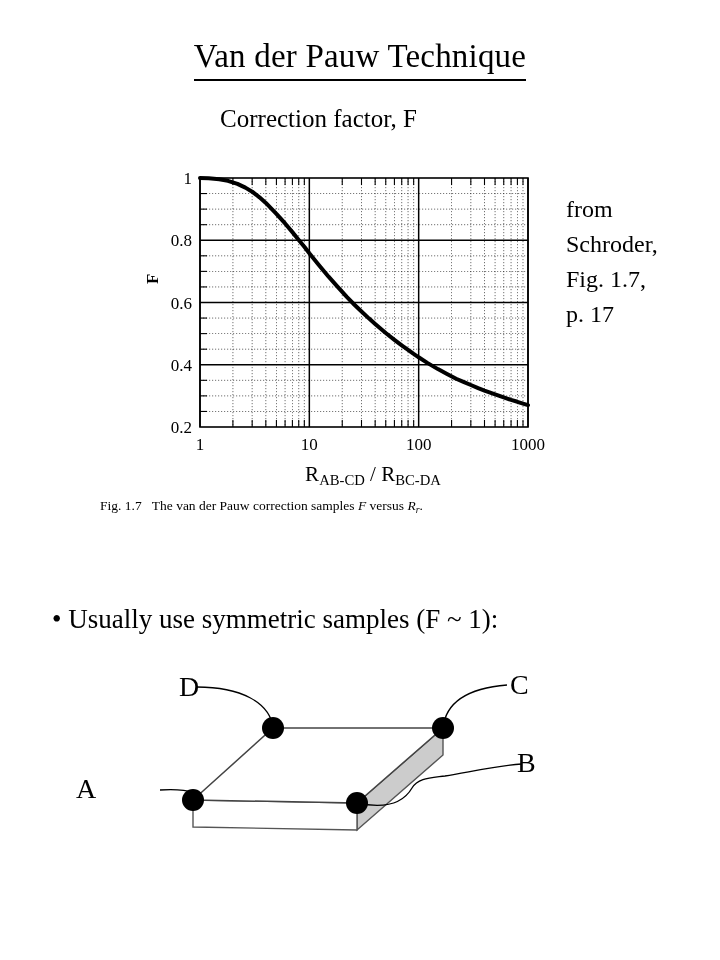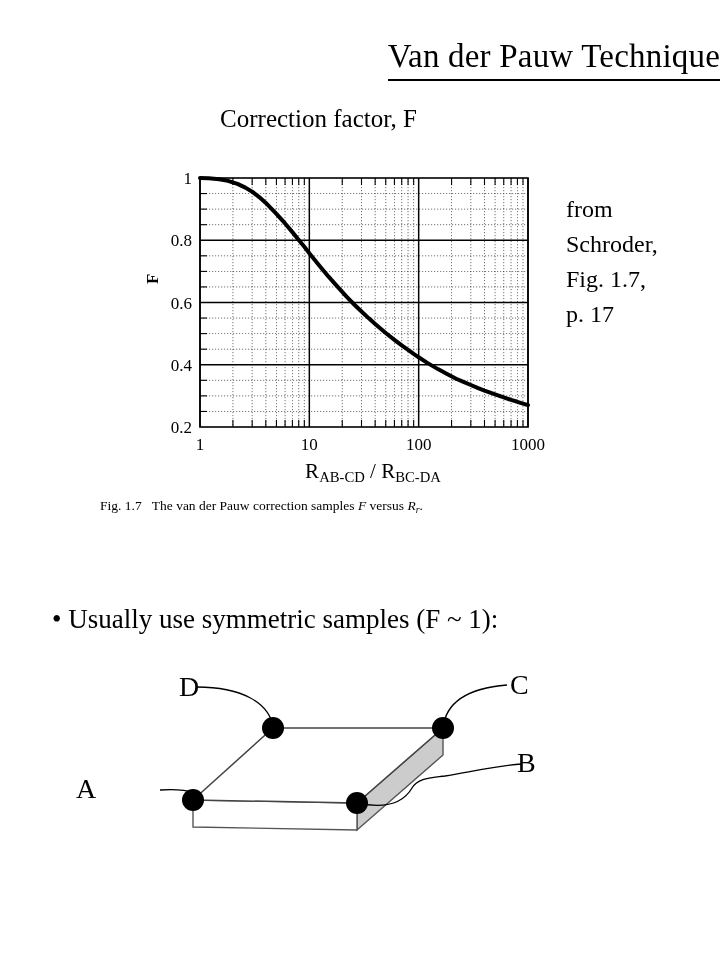--- a/index.html
+++ b/index.html
@@ -5,21 +5,21 @@
   html,body{margin:0;padding:0;}
   body{
     width:720px;height:960px;background:#ffffff;
     font-family:"Liberation Serif",serif;color:#000;
     position:relative;overflow:hidden;
   }
   .abs{position:absolute;}
 
   
   #title{
-    left:0;top:36px;width:720px;text-align:right;
+    left:0;top:36px;width:720px;text-align:center;
     font-size:33px;line-height:40px;letter-spacing:.2px;
   }
   #title span{
     display:inline-block;
     border-bottom:2.2px solid #000;
     padding-bottom:3px;
   }
   #subtitle{
     left:0;top:104px;width:637px;text-align:center;
     font-size:25px;line-height:30px;
@@ -28,21 +28,21 @@
   
   #figure{left:132px;top:160px;width:420px;height:290px;}
   #chart-svg{display:block;}
   #y-axis-title{
     left:143px;top:284px;font-size:17px;font-weight:bold;
     transform:rotate(-90deg);transform-origin:left top;
     letter-spacing:.5px;
   }
   #x-axis-title{
     left:248px;top:458px;width:250px;text-align:center;
-    font-size:21px;line-height:27px;white-space:nowrap;
+    font-size:21px;line-height:32px;white-space:nowrap;
   }
   #x-axis-title sub{font-size:.70em;vertical-align:baseline;position:relative;top:.30em;}
 
   
   #caption{
     left:100px;top:497px;width:520px;
     font-size:13.5px;line-height:18px;white-space:nowrap;
   }
   #caption .cap-bold{font-weight:normal;margin-top:44px;}
   #caption .cap-it{font-style:italic;}

